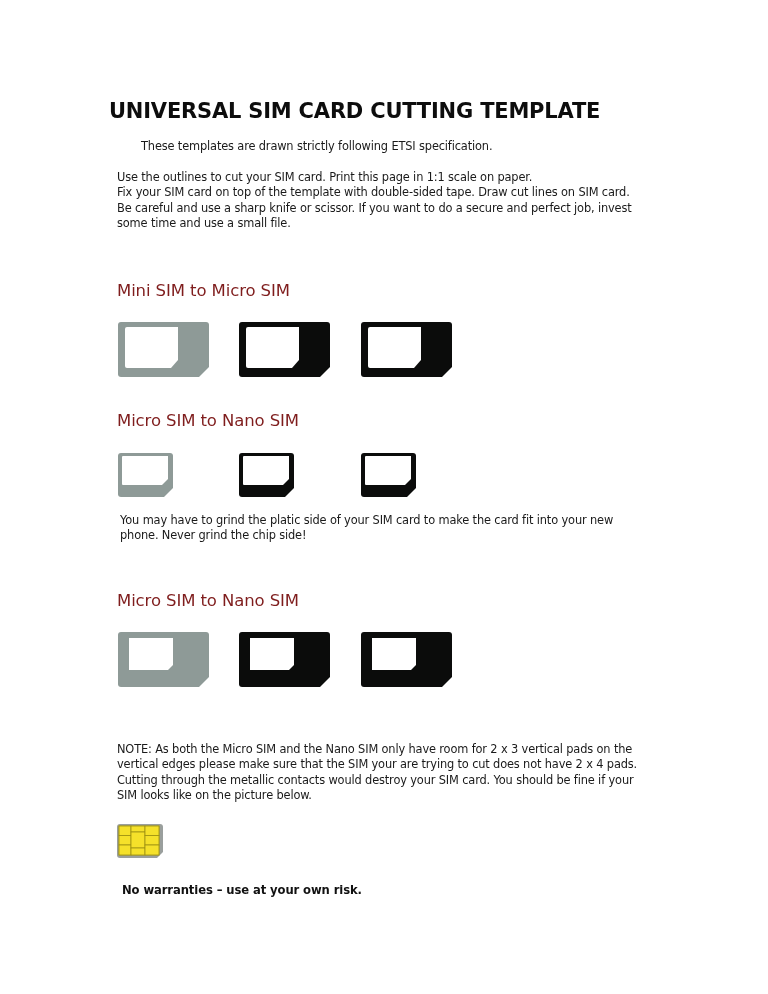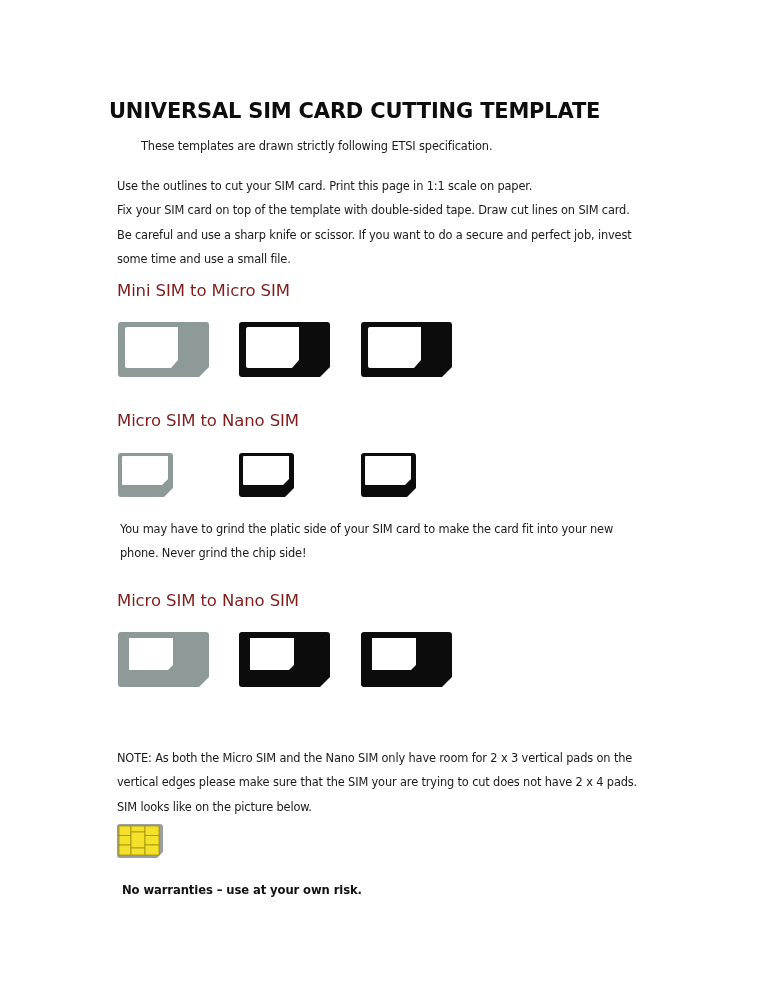--- a/index.html
+++ b/index.html
@@ -9,21 +9,21 @@
   }
   .abs { position: absolute; }
   .title {
     left: 109px; top: 99px; font-size: 21px; font-weight: bold; letter-spacing: -0.2px;
     white-space: nowrap; color: #0d0d0d;
   }
   .para {
     left: 117px; font-size: 11.4px; line-height: 15.4px; color: #1a1a1a;
     white-space: nowrap; letter-spacing: -0.15px;
   }
-  .para div { white-space: nowrap; margin-top: 9px; }
+  .para div { white-space: nowrap; }
   .h2 {
     left: 117px; font-size: 16.5px; font-weight: normal; white-space: nowrap; color: #7f1d1d;
     letter-spacing: -0.1px;
   }
   .sim { position: absolute; }
   .sim svg { display: block; }
   .warn {
     left: 122px; top: 883px; font-size: 11.6px; font-weight: bold; white-space: nowrap; color: #111;
     letter-spacing: -0.1px;
   }
@@ -107,20 +107,21 @@
 <div class="sim" style="left:361px; top:632px;">
   <svg width="91" height="55" viewBox="0 0 91 55">
     <path d="M3,0 H88 A3,3 0 0 1 91,3 V45 L81,55 H3 A3,3 0 0 1 0,52 V3 A3,3 0 0 1 3,0 Z" fill="#0b0c0b"></path>
     <path d="M11,6 H55 V33 L50,38 H11 Z" fill="#ffffff"></path>
   </svg>
 </div>
 
 <div class="abs para" style="top:742px;">
   <div>NOTE: As both the Micro SIM and the Nano SIM only have room for 2 x 3 vertical pads on the</div>
   <div>vertical edges please make sure that the SIM your are trying to cut does not have 2 x 4 pads.</div>
+  <div>Cutting through the metallic contacts would destroy your SIM card. You should be fine if your</div>
   <div>SIM looks like on the picture below.</div>
 </div>
 
 <div class="abs chip">
   <svg width="46" height="34" viewBox="0 0 46 34">
     <path d="M3,0 H43 A3,3 0 0 1 46,3 V28 L40,34 H3 A3,3 0 0 1 0,31 V3 A3,3 0 0 1 3,0 Z" fill="#9a9f9d"></path>
     <rect x="2" y="2" width="40" height="29" fill="#f5e12a" stroke="#b4a516" stroke-width="0.8"></rect>
 
     <rect x="2" y="2" width="12" height="9.5" fill="#f5e12a" stroke="#9c8f12" stroke-width="0.8"></rect>
     <rect x="2" y="11.5" width="12" height="9.5" fill="#f5e12a" stroke="#9c8f12" stroke-width="0.8"></rect>

